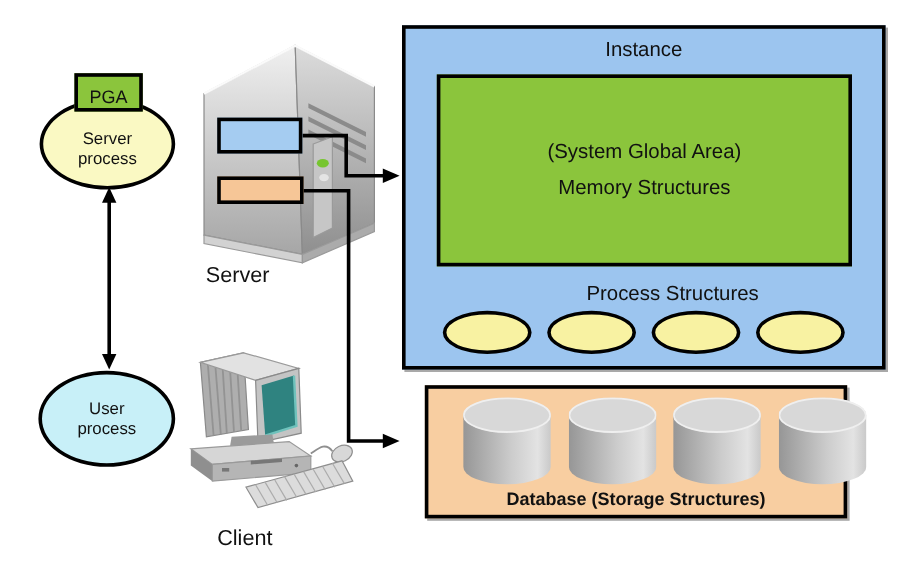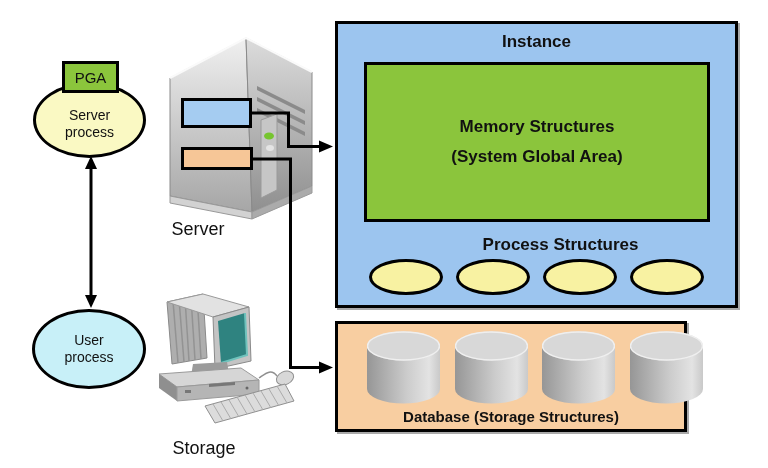--- a/index.html
+++ b/index.html
@@ -23,21 +23,21 @@
     box-sizing:border-box;
     z-index:1;
   }
   .server-process{left:33px;top:82px;width:113px;height:76px;background:var(--server-process-fill);padding-top:8px;}
   .user-process{left:32px;top:309px;width:114px;height:80px;background:var(--user-process-fill);justify-content:center;}
   .pga-box{
     position:absolute;left:62px;top:61px;width:57px;height:32px;
     background:var(--pga-fill);
     border:3px solid var(--outline);
     box-sizing:border-box;
-    display:flex;align-items:center;justify-content:center;
+    display:flex;align-items:flex-end;justify-content:center;
     font-size:15px;
     z-index:2;
   }
 
   
   .tower-svg{position:absolute;left:165px;top:32px;z-index:2;}
   .client-svg{position:absolute;left:147px;top:290px;z-index:4;}
   .slot{
     position:absolute;
     border:3px solid var(--outline);
@@ -56,21 +56,20 @@
   .client-caption{left:166px;top:438px;width:76px;}
 
   
   .instance-box{
     position:absolute;left:335px;top:21px;width:403px;height:287px;
     background:var(--instance-fill);
     border:3px solid var(--outline);
     box-sizing:border-box;
     box-shadow:2px 2px 0 #a9a9a9;
     z-index:1;
-    font-weight:bold;
   }
   .instance-title{
     position:absolute;top:8px;left:0;right:0;
     text-align:center;font-size:17px;
   }
   .memory-box{
     position:absolute;left:26px;top:38px;width:346px;height:160px;
     background:var(--memory-fill);
     border:3px solid var(--outline);
     box-sizing:border-box;
@@ -89,21 +88,21 @@
   .process-ellipse{
     width:74px;height:36px;
     border:3px solid var(--outline);
     border-radius:50%;
     background:var(--process-ellipse-fill);
     box-sizing:border-box;
   }
 
   
   .database-box{
-    position:absolute;left:335px;top:321px;width:352px;height:111px;
+    position:absolute;left:354px;top:321px;width:352px;height:111px;
     background:var(--database-fill);
     border:3px solid var(--outline);
     box-sizing:border-box;
     box-shadow:2px 2px 0 #a9a9a9;
     z-index:1;
   }
   .cylinder-row{
     position:absolute;left:29px;top:7px;width:336px;height:74px;
     display:flex;justify-content:space-between;
   }
@@ -190,27 +189,27 @@
     <line x1="66" y1="114" x2="76" y2="131" stroke="#ABABAB" stroke-width="1"></line>
     <line x1="74" y1="112" x2="84" y2="129" stroke="#ABABAB" stroke-width="1"></line>
     <line x1="82" y1="110" x2="92" y2="127" stroke="#ABABAB" stroke-width="1"></line>
     <line x1="90" y1="107" x2="100" y2="124" stroke="#ABABAB" stroke-width="1"></line>
     <line x1="98" y1="105" x2="108" y2="122" stroke="#ABABAB" stroke-width="1"></line>
     <line x1="106" y1="103" x2="116" y2="120" stroke="#ABABAB" stroke-width="1"></line>
     <line x1="114" y1="101" x2="124" y2="118" stroke="#ABABAB" stroke-width="1"></line>
     <line x1="122" y1="99" x2="132" y2="116" stroke="#ABABAB" stroke-width="1"></line>
     <line x1="130" y1="96" x2="140" y2="113" stroke="#ABABAB" stroke-width="1"></line>
   </svg>
-  <div class="caption client-caption">Storage</div>
+  <div class="caption client-caption">Client</div>
 
   <div class="instance-box">
     <div class="instance-title">Instance</div>
     <div class="memory-box">
+      <div>(System Global Area)</div>
       <div>Memory Structures</div>
-      <div>(System Global Area)</div>
     </div>
     <div class="process-label">Process Structures</div>
     <div class="process-row">
         <div class="process-ellipse"></div>
         <div class="process-ellipse"></div>
         <div class="process-ellipse"></div>
         <div class="process-ellipse"></div>
       </div>
   </div>
 

